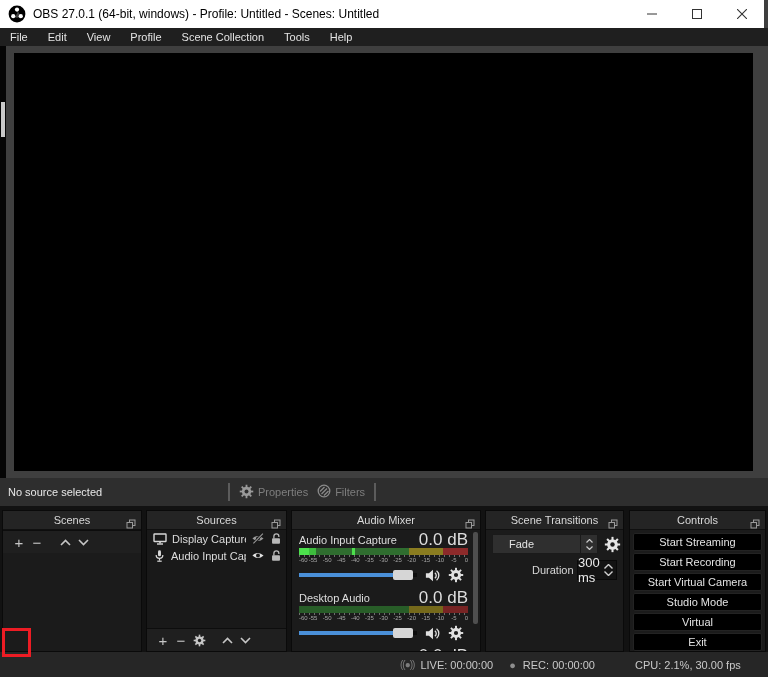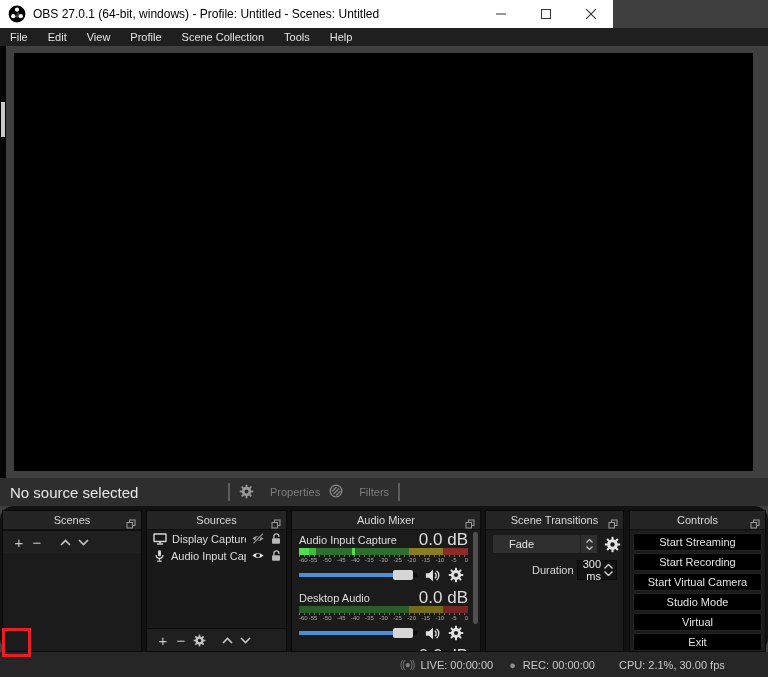--- a/index.html
+++ b/index.html
@@ -1,49 +1,49 @@
 <!DOCTYPE html>
 <html><head>
 <meta charset="utf-8">
 <style>
   * { margin:0; padding:0; box-sizing:border-box; }
   html,body { background:#000; }
   body { font-family:"Liberation Sans","DejaVu Sans",sans-serif; }
   .window { position:relative; width:768px; height:677px; overflow:hidden; background:#3f3f3f; }
 
   
-  .titlebar { position:absolute; left:0; top:0; width:613px; height:28px; background:#ffffff;
+  .titlebar { position:absolute; left:0; top:0; width:764px; height:28px; background:#ffffff;
               display:flex; align-items:center; padding-left:8px; }
   .obs-logo { width:18px; height:18px; display:inline-flex; }
   .title-text { margin-left:7px; font-size:12px; color:#000; white-space:nowrap; }
   .win-controls { position:absolute; right:0; top:0; height:28px; display:flex; }
   .win-btn { width:45px; height:28px; display:flex; align-items:center; justify-content:center; color:#333; }
 
   
   .menubar { position:absolute; left:0; top:28px; width:768px; height:18px; background:#1f1f1f;
              display:flex; align-items:center; }
   .menu-item { padding:0 10px; font-size:11px; color:#e4e4e4; line-height:18px; }
 
   
   .canvas { position:absolute; left:0; top:46px; width:768px; height:432px; background:#3f3f3f; }
   .left-strip { position:absolute; left:0; top:0; width:6px; height:432px; background:#050505; }
   .left-strip-handle { position:absolute; left:1px; top:56px; width:4px; height:35px; background:#c9c9c9; }
   .preview-black { position:absolute; left:14px; top:7px; width:739px; height:418px; background:#000; }
 
   
   .srcbar { position:absolute; left:0; top:478px; width:768px; height:28px; background:#2e2e2e;
             display:flex; align-items:center; }
-  .src-status { margin-left:10px; font-size:15px; color:#e8e8e8; }
+  .src-status { font-size:11px; color:#e8e8e8;padding-left:8px; }
   .srcbar-group { position:absolute; left:228px; top:0; height:28px; display:flex; align-items:center; gap:9px; }
   .vsep { width:2px; height:18px; background:#5c5c5c; }
-  .tool-btn { display:flex; align-items:center; gap:16px; font-size:11px; color:#7e7e7e; }
+  .tool-btn { display:flex; align-items:center; gap:4px; font-size:11px; color:#7e7e7e; }
   .tool-btn svg { color:#8a8a8a; }
 
   
-  .docks { position:absolute; left:0; top:506px; width:768px; height:146px; background:#121212;border-radius:14px; }
+  .docks { position:absolute; left:0; top:506px; width:768px; height:146px; background:#121212; }
   .panel { position:absolute; top:4px; height:142px; background:#1b1b1b; border:1px solid #0a0a0a;
            display:flex; flex-direction:column; }
   .panel-header { height:19px; flex:0 0 19px; background:#242424; border-bottom:1px solid #101010;
                   display:flex; align-items:center; justify-content:center; position:relative; }
   .panel-title { font-size:11px; color:#d9d9d9; }
   .float-icon { position:absolute; right:5px; top:4px; }
 
   .p-scenes { left:2px; width:140px; }
   .p-sources { left:146px; width:141px; }
   .p-mixer { left:291px; width:190px; }
@@ -94,35 +94,35 @@
   .tr-row { display:flex; align-items:center; }
   .combo { flex:0 0 106px; height:20px; background:#2f2f2f; border:1px solid #1a1a1a; display:flex; align-items:center; }
   .combo-label { flex:1; padding-left:16px; font-size:11px; color:#e2e2e2; }
   .combo-spin { width:17px; height:100%; border-left:1px solid #1a1a1a; display:flex; flex-direction:column;
                 align-items:center; justify-content:center; gap:3px; color:#c9c9c9; }
   .gear-btn { width:24px; height:20px; margin-left:6px; display:flex; align-items:center; justify-content:center; color:#e6e6e6; }
   .tr-row2 { margin-top:6px;margin-left:40px; }
   .dur-label { font-size:11px; color:#d8d8d8; width:40px; }
   .spinbox { flex:1; height:20px; margin-left:5px; background:#131313; border:1px solid #090909;
              display:flex; align-items:center; position:relative; }
-  .spin-value { flex:1; text-align:right; font-size:11px; color:#ececec; }
+  .spin-value { flex:1; text-align:left; font-size:13px; color:#ececec; }
   .spin-arrows { width:15px; height:100%; display:flex; flex-direction:column; align-items:center; justify-content:center; gap:2px; color:#d0d0d0; }
 
   
   .ctl-body { flex:1; padding:3px 3px 0 3px; }
   .ctl-btn { width:100%; height:18px; margin-bottom:2px; background:#000000; border:1px solid #232323; border-radius:2px;
              font-size:11px; color:#e2e2e2; display:flex; align-items:center; justify-content:center;
              font-family:"Liberation Sans","DejaVu Sans",sans-serif; }
 
   
   .statusbar { position:absolute; left:0; top:652px; width:768px; height:25px; background:#262626;
                display:flex; align-items:center; font-size:11px; color:#c9c9c9; padding-left:400px; }
   .live-ico { color:#7c7c7c; font-size:10px; letter-spacing:-1px; margin-right:6px; }
   .rec-dot { color:#8e8e8e; font-size:11px; margin-left:16px; margin-right:7px; }
-  .cpu-text { margin-left:24px; }
+  .cpu-text { margin-left:40px; }
 
   
   .annotation-box { position:absolute; left:2px; top:628px; width:29px; height:29px;
                     border:3px solid var(--red); z-index:10; pointer-events:none; }
 </style>
 </head>
 <body style="--red: #ed1c24; --blue: #4a90d9; --mg: #2f6d2f; --my: #8a7c20; --mr: #8c2a2a; --mb: #4ce04c;">
 
 <div class="window">
 

